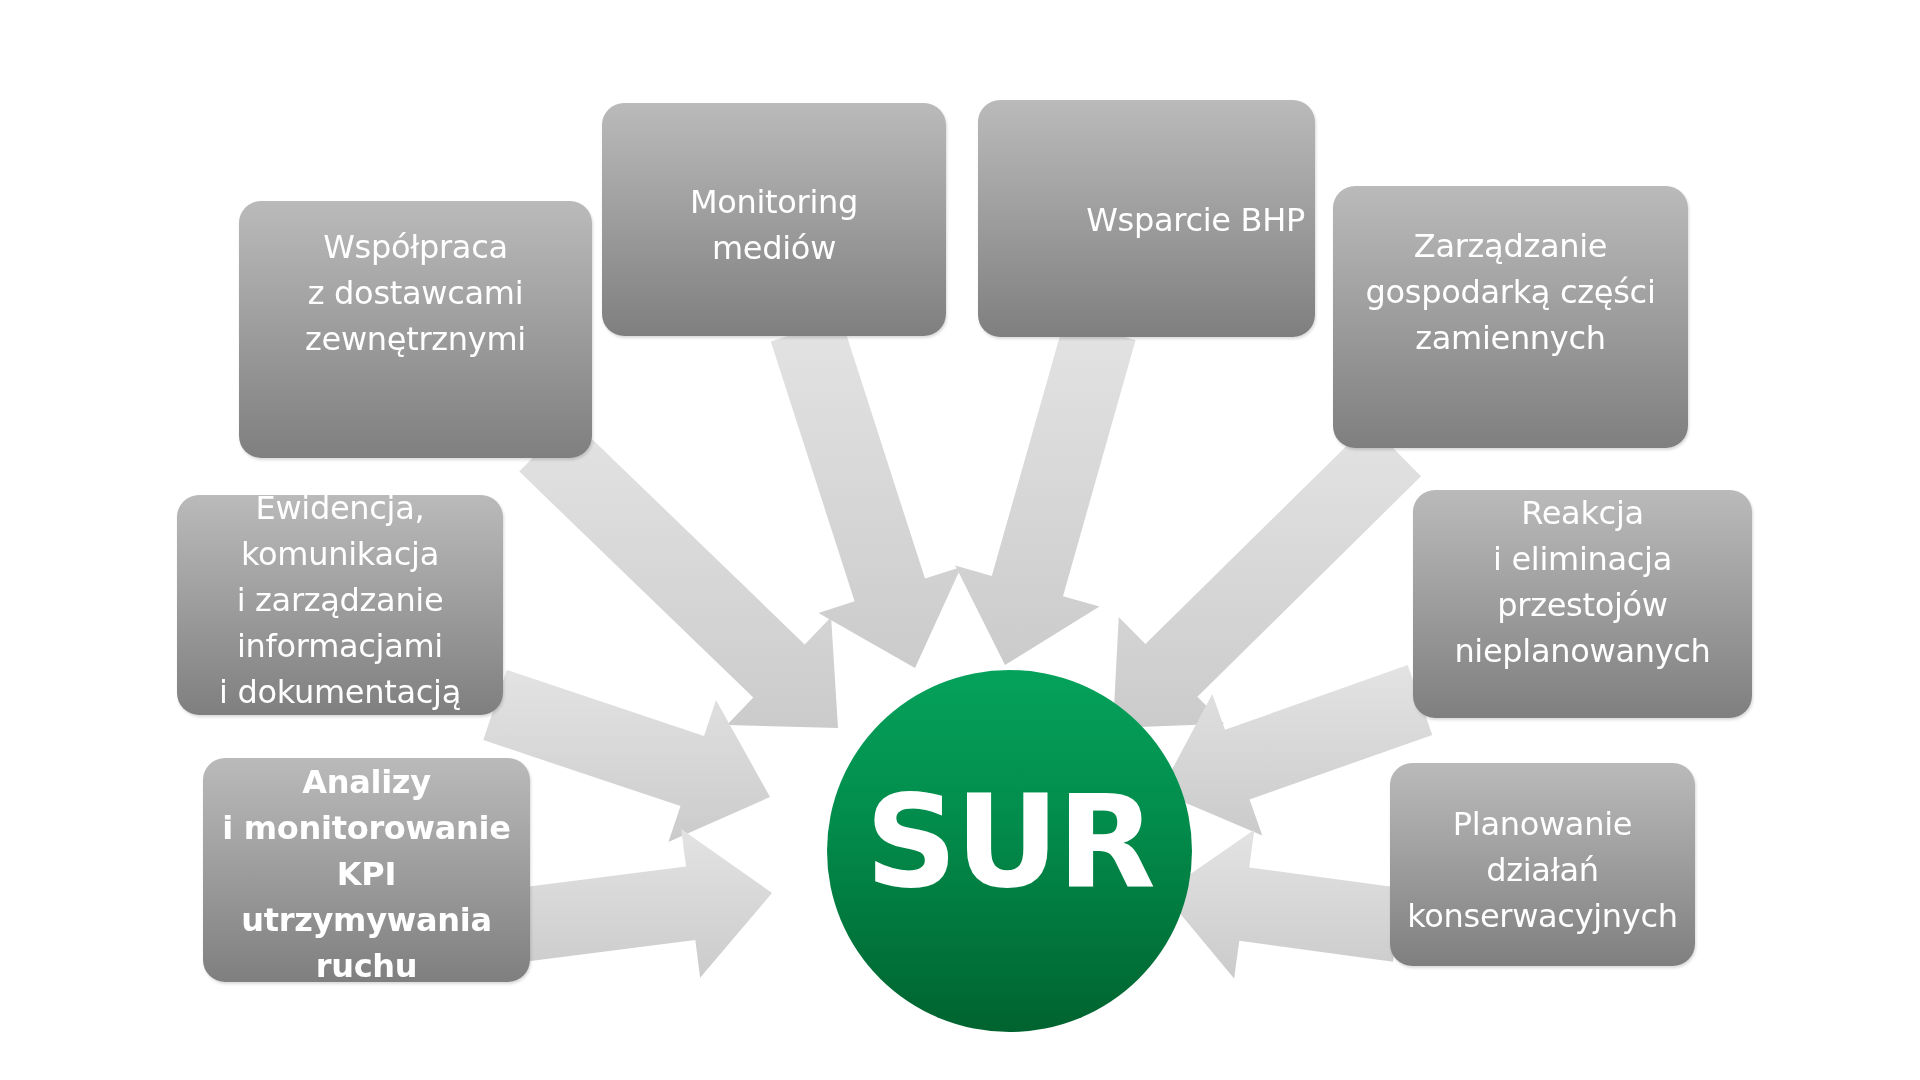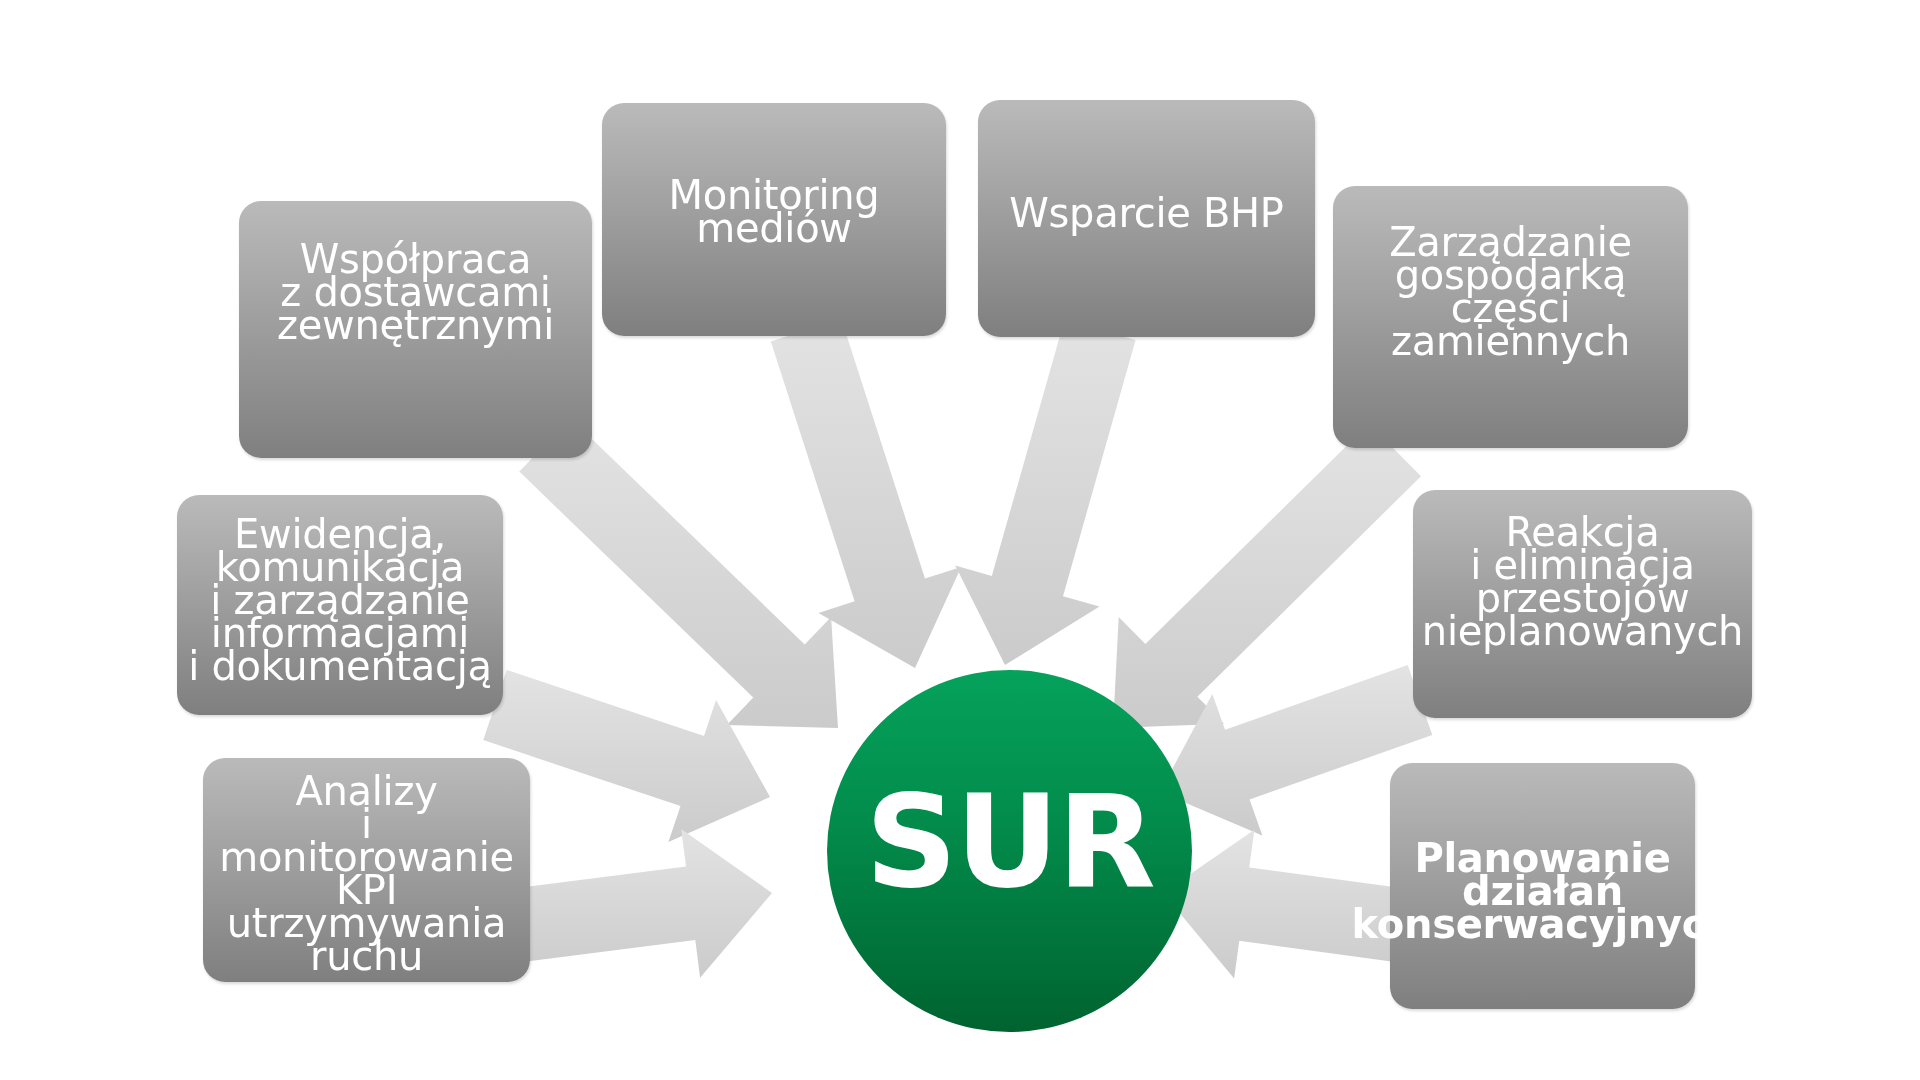--- a/index.html
+++ b/index.html
@@ -6,23 +6,23 @@
   body { width:1920px; height:1080px; position:relative; overflow:hidden;
          font-family:"DejaVu Sans", "Liberation Sans", sans-serif; }
   #arrows { position:absolute; left:0; top:0; width:1920px; height:1080px; }
   .box {
     position:absolute; border-radius:22px;
     background:linear-gradient(to bottom, #bababa 0%, #a3a3a3 40%, #7f7f7f 100%);
     box-shadow: 1px 2px 3px rgba(0,0,0,0.15);
     display:flex; align-items:center; justify-content:center; text-align:center;
     color:#ffffff; box-sizing:border-box; padding:0 10px;
   }
-  .box .label { font-size:40px; line-height:33px; white-space:pre-line; letter-spacing:-0.3px; }
+  .box .label { font-size:32px; line-height:46px; white-space:pre-line; letter-spacing:-0.3px; }
   .box.top-aligned { align-items:flex-start; }
-  .box.bold .label { font-weight:normal; }
+  .box.bold .label { font-weight:bold; }
   #hub {
     position:absolute; left:827px; top:670px; width:365px; height:362px; border-radius:50%;
     background:linear-gradient(to bottom, #05a25c 0%, #028a4a 45%, #00632f 100%);
     display:flex; align-items:center; justify-content:center;
   }
   #hub .hub-label { color:#ffffff; font-size:128px; font-weight:bold; letter-spacing:-2px;
     margin-top:-20px; font-family:"DejaVu Sans", sans-serif; }
 </style>
 </head>
 <body>
@@ -50,21 +50,21 @@
   <span class="label">Współpraca
 z dostawcami
 zewnętrznymi</span>
 </div>
 
 <div class="box top-aligned" style="left:602px; top:103px; width:344px; height:233px; padding-top:76px;">
   <span class="label">Monitoring
 mediów</span>
 </div>
 
-<div class="box top-aligned" style="left:978px; top:100px; width:337px; height:237px; padding-top:97px;">
+<div class="box top-aligned" style="left:978px; top:100px; width:337px; height:237px; padding-top:97px;justify-content:flex-end;">
   <span class="label">Wsparcie BHP</span>
 </div>
 
 <div class="box" style="left:1333px; top:186px; width:355px; height:262px; padding-bottom:50px;">
   <span class="label">Zarządzanie
 gospodarką części
 zamiennych</span>
 </div>
 
 <div class="box" style="left:177px; top:495px; width:326px; height:220px; padding-bottom:10px;">
@@ -83,21 +83,21 @@
 </div>
 
 <div class="box bold" style="left:203px; top:758px; width:327px; height:224px; padding-top:8px;">
   <span class="label">Analizy
 i monitorowanie
 KPI
 utrzymywania
 ruchu</span>
 </div>
 
-<div class="box" style="left:1390px; top:763px; width:305px; height:246px; padding-top:10px;font-weight:bold;">
+<div class="box" style="left:1390px; top:763px; width:305px; height:203px; padding-top:10px;">
   <span class="label">Planowanie
 działań
 konserwacyjnych</span>
 </div>
 
 <div id="hub">
   <span class="hub-label">SUR</span>
 </div>
 
 </body></html>

